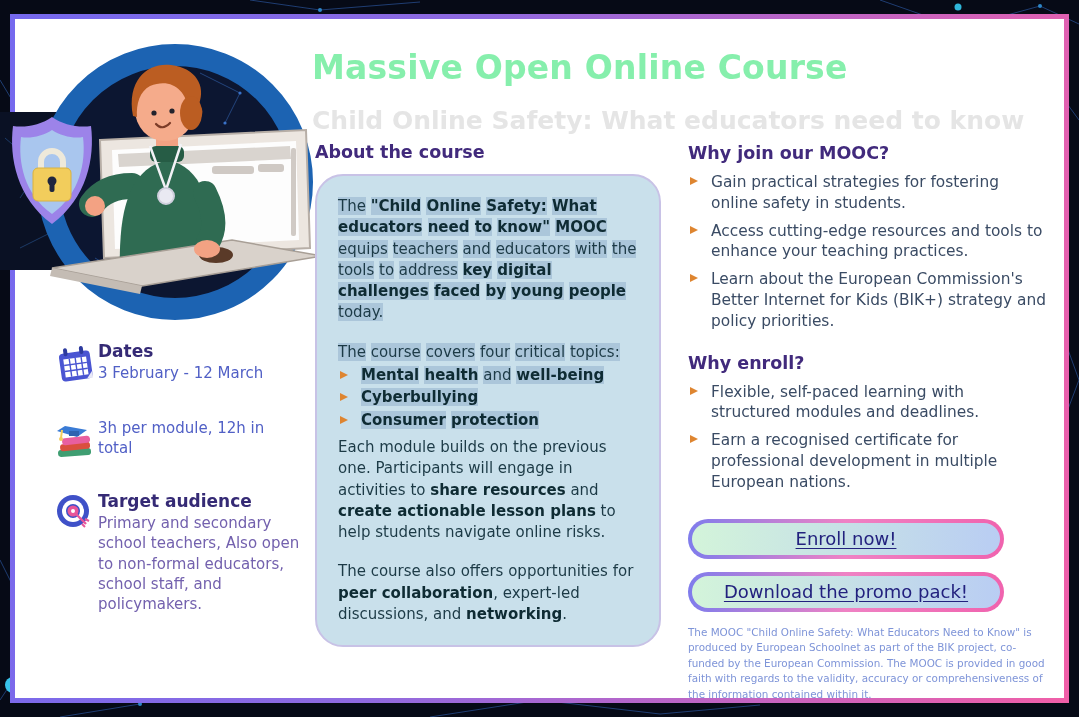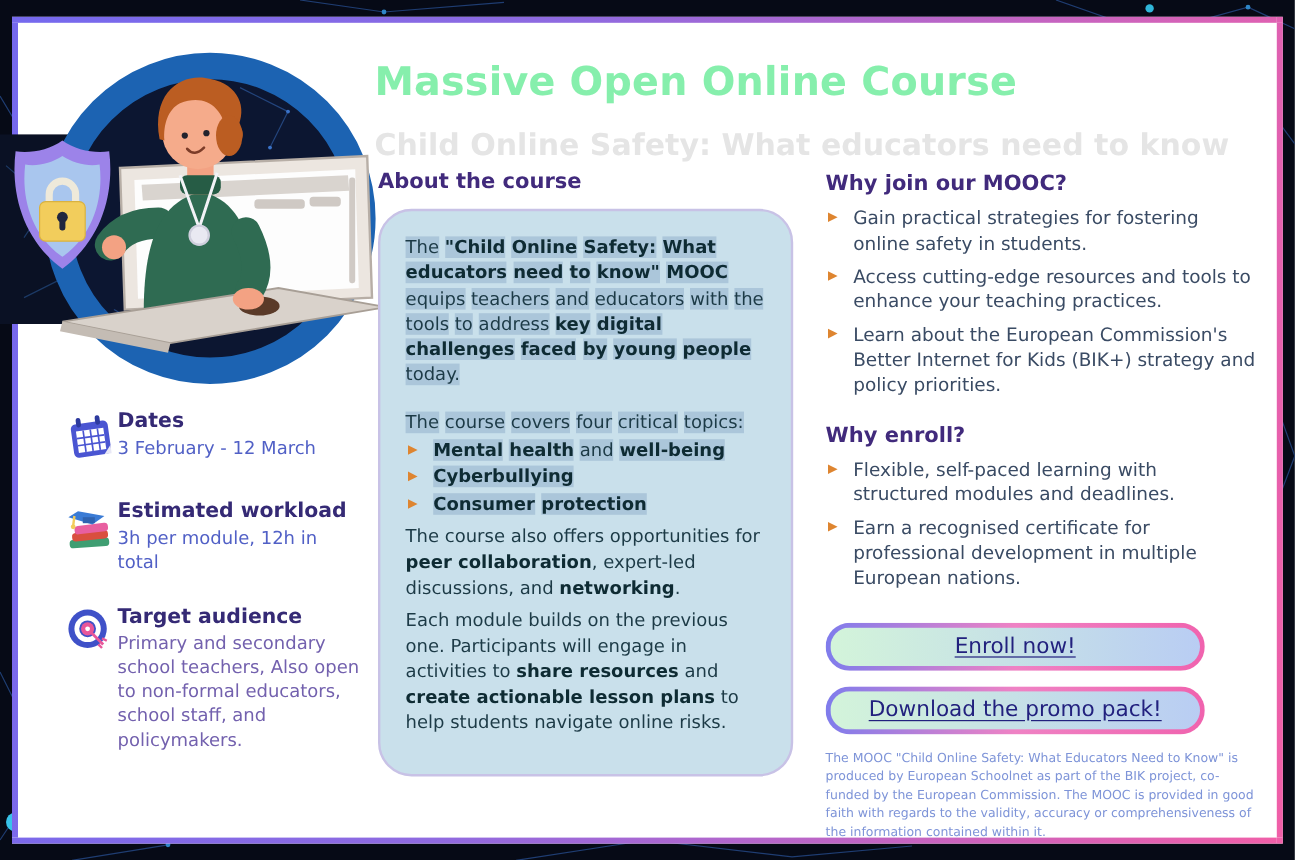--- a/index.html
+++ b/index.html
@@ -194,21 +194,20 @@
         <rect x="6" y="33" width="33" height="7" rx="3" fill="#3f9e72" transform="rotate(-4 22 36)"></rect>
         <rect x="8" y="27" width="30" height="7" rx="3" fill="#d94f3f" transform="rotate(-6 23 30)"></rect>
         <rect x="10" y="21" width="28" height="7" rx="3" fill="#e85fa0" transform="rotate(-7 24 24)"></rect>
         <polygon points="13,10 35,14 25,21 5,15" fill="#3a7bd5"></polygon>
         <rect x="17" y="15" width="10" height="5" fill="#2f63b0"></rect>
         <line x1="10" y1="14" x2="9" y2="22" stroke="#f2cd5c" stroke-width="2"></line>
         <circle cx="9" cy="23" r="2" fill="#f2cd5c"></circle>
       </svg>
     </div>
     <div>
-      <div class="info-title">Estimated workload</div>
       <div class="info-text">3h per module, 12h in total</div>
     </div>
   </div>
   <div class="info-item target">
     <div class="info-icon">
       <svg width="46" height="46" viewBox="0 0 46 46">
         <circle cx="21" cy="20" r="16" fill="#3f51c8"></circle>
         <circle cx="21" cy="20" r="11" fill="#ffffff"></circle>
         <circle cx="21" cy="20" r="7" fill="#3f51c8"></circle>
         <circle cx="21" cy="20" r="5.5" fill="#e8569a"></circle>
@@ -228,22 +227,22 @@
 <div class="about-col">
   <h3 class="section-heading">About the course</h3>
   <div class="about-box">
     <p><span class="hl">The</span> <b><span class="hl">"Child</span> <span class="hl">Online</span> <span class="hl">Safety:</span> <span class="hl">What</span> <span class="hl">educators</span> <span class="hl">need</span> <span class="hl">to</span> <span class="hl">know"</span> <span class="hl">MOOC</span></b> <span class="hl">equips</span> <span class="hl">teachers</span> <span class="hl">and</span> <span class="hl">educators</span> <span class="hl">with</span> <span class="hl">the</span> <span class="hl">tools</span> <span class="hl">to</span> <span class="hl">address</span> <b><span class="hl">key</span> <span class="hl">digital</span> <span class="hl">challenges</span> <span class="hl">faced</span> <span class="hl">by</span> <span class="hl">young</span> <span class="hl">people</span></b> <span class="hl">today.</span></p>
     <p style="margin-bottom:2px"><span class="hl">The</span> <span class="hl">course</span> <span class="hl">covers</span> <span class="hl">four</span> <span class="hl">critical</span> <span class="hl">topics:</span></p>
     <ul class="topic-list">
       <li><b><span class="hl">Mental</span> <span class="hl">health</span></b> <span class="hl">and</span> <b><span class="hl">well-being</span></b></li>
       <li><b><span class="hl">Cyberbullying</span></b></li>
       <li><b><span class="hl">Consumer</span> <span class="hl">protection</span></b></li>
     </ul>
+    <p>Each module builds on the previous one. Participants will engage in activities to <b>share resources</b> and <b>create actionable lesson plans</b> to help students navigate online risks.</p>
     <p style="margin-bottom:6px">The course also offers opportunities for <b>peer collaboration</b>, expert-led discussions, and <b>networking</b>.</p>
-    <p>Each module builds on the previous one. Participants will engage in activities to <b>share resources</b> and <b>create actionable lesson plans</b> to help students navigate online risks.</p>
   </div>
 </div>
 
 <div class="right-col">
   <h3 class="section-heading">Why join our MOOC?</h3>
   <ul class="benefit-list">
     <li>Gain practical strategies for fostering online safety in students.</li>
     <li>Access cutting-edge resources and tools to enhance your teaching practices.</li>
     <li>Learn about the European Commission's Better Internet for Kids (BIK+) strategy and policy priorities.</li>
   </ul>

